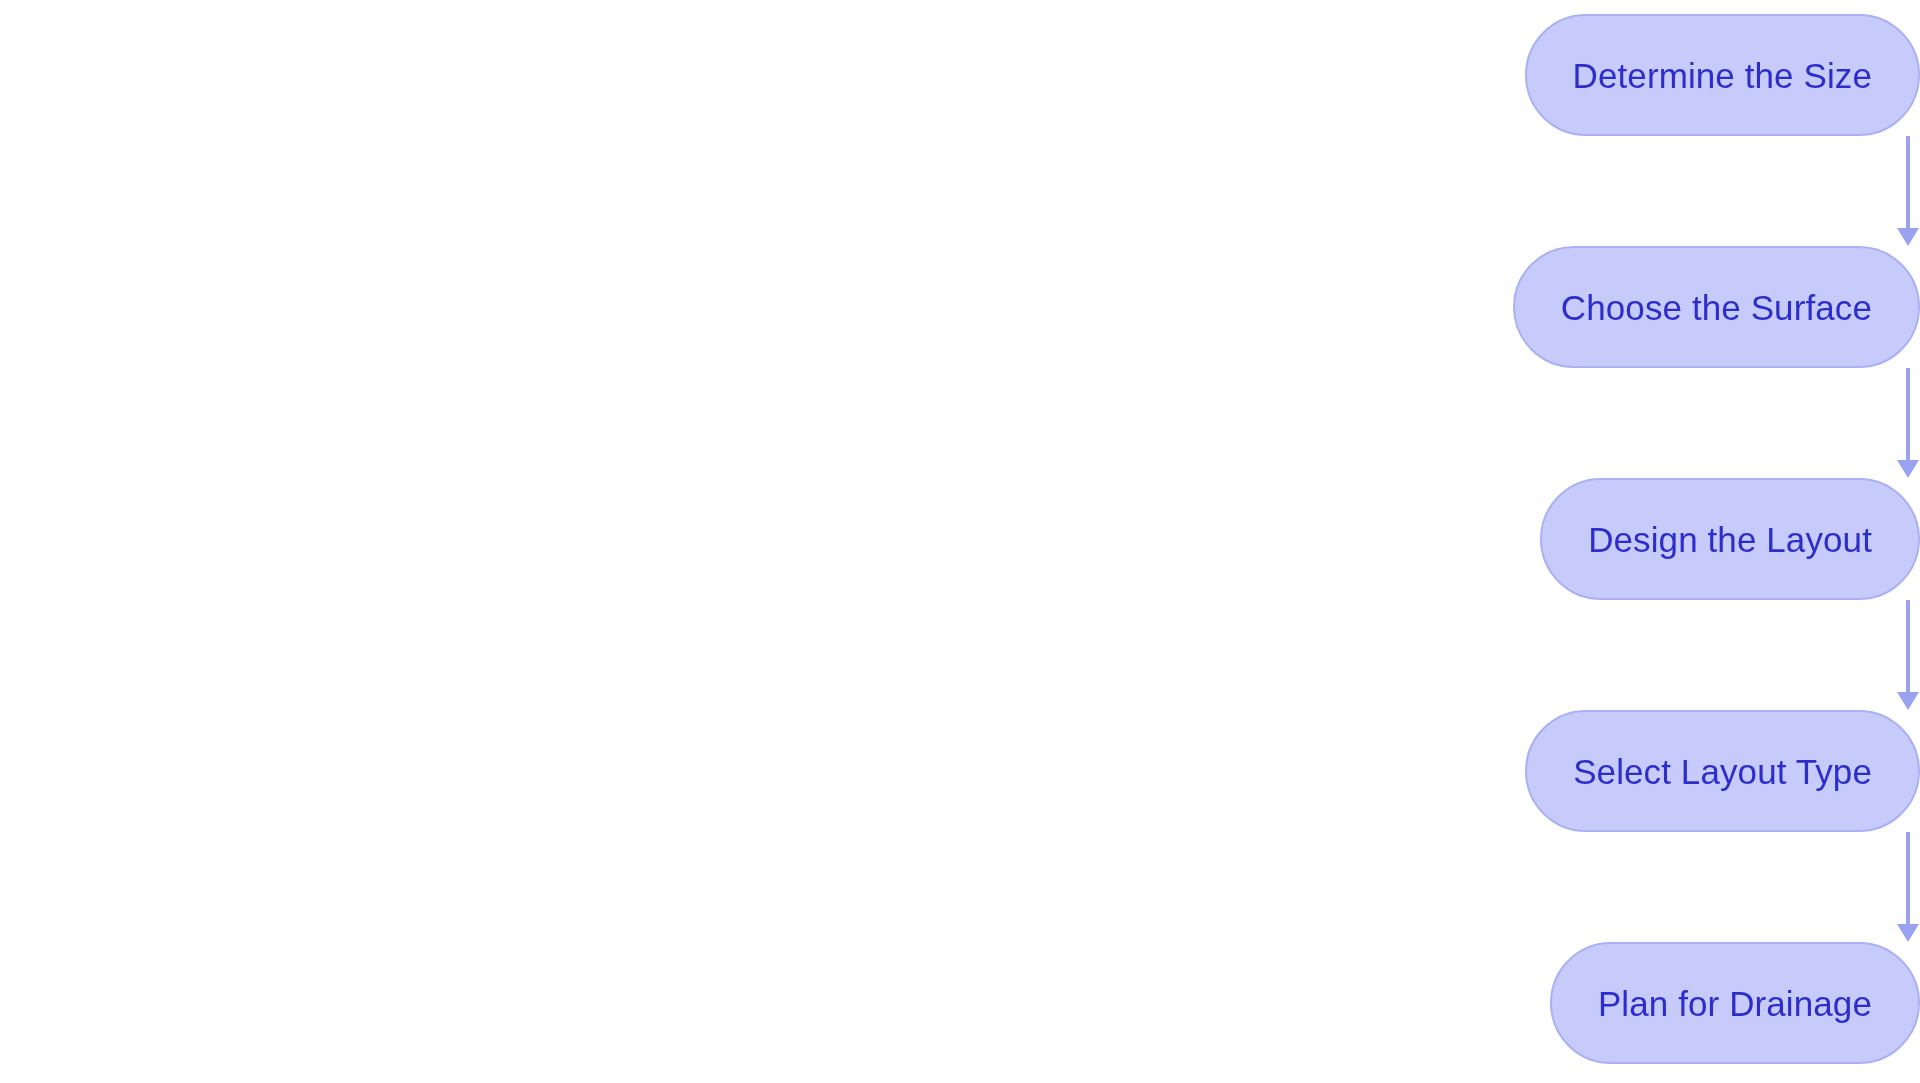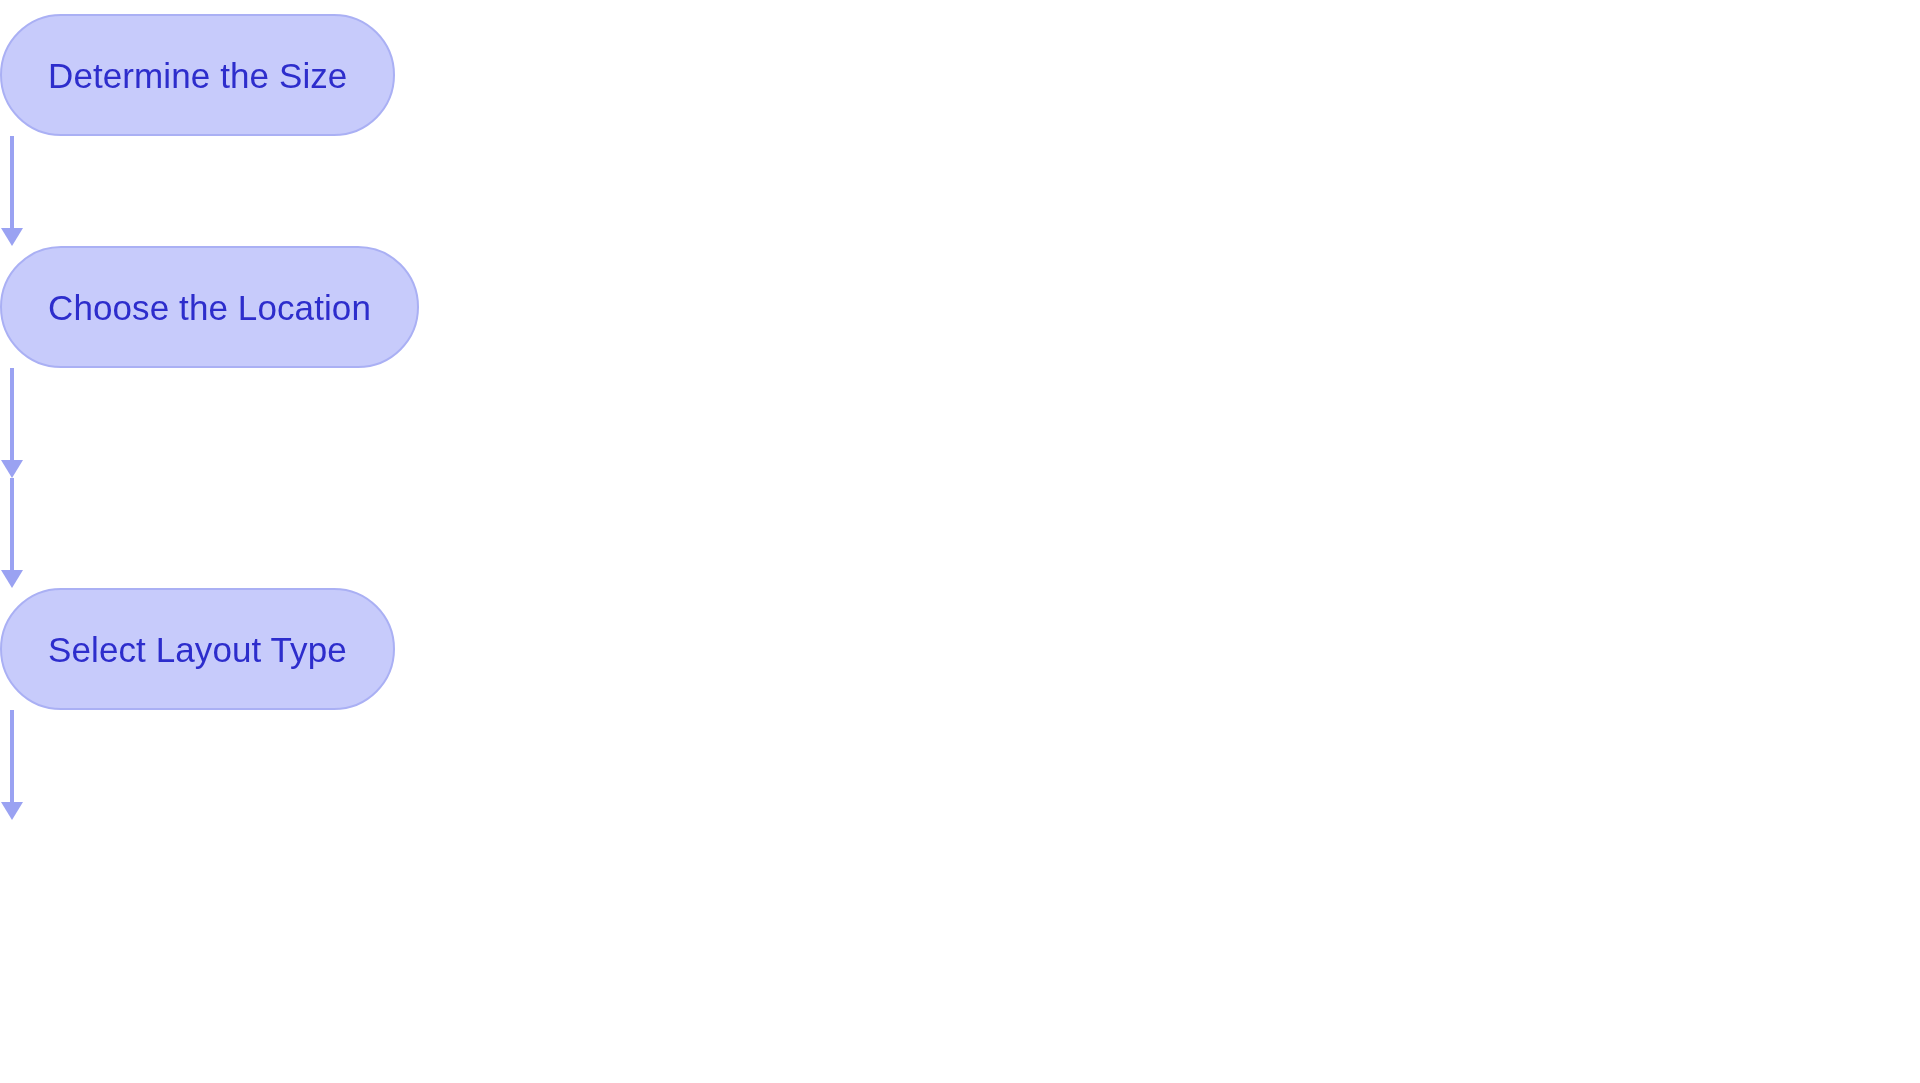--- a/index.html
+++ b/index.html
@@ -22,21 +22,21 @@
   }
 
   .flow-column {
     position: absolute;
     left: 0;
     top: 0;
     width: 1920px;
     height: 1083px;
     display: flex;
     flex-direction: column;
-    align-items: flex-start;
+    align-items: flex-end;
     justify-content: flex-start;
     padding-top: 14px;
     box-sizing: border-box;
   }
 
   .node {
     box-sizing: border-box;
     height: 122px;
     border-radius: 61px;
     background: #c7cbfb;
@@ -91,38 +91,44 @@
     <div class="node">
       <span class="node-label">Determine the Size</span>
     </div>
 
     <div class="connector">
       <div class="connector-line"></div>
       <div class="connector-arrow"></div>
     </div>
 
     <div class="node">
-      <span class="node-label">Choose the Location</span>
+      <span class="node-label">Choose the Surface</span>
     </div>
 
     <div class="connector">
       <div class="connector-line"></div>
       <div class="connector-arrow"></div>
     </div>
 
+    <div class="node">
+      <span class="node-label">Design the Layout</span>
+    </div>
 
     <div class="connector">
       <div class="connector-line"></div>
       <div class="connector-arrow"></div>
     </div>
 
     <div class="node">
       <span class="node-label">Select Layout Type</span>
     </div>
 
     <div class="connector">
       <div class="connector-line"></div>
       <div class="connector-arrow"></div>
     </div>
 
+    <div class="node">
+      <span class="node-label">Plan for Drainage</span>
+    </div>
 
   </div>
 </div>
 
 </body></html>

